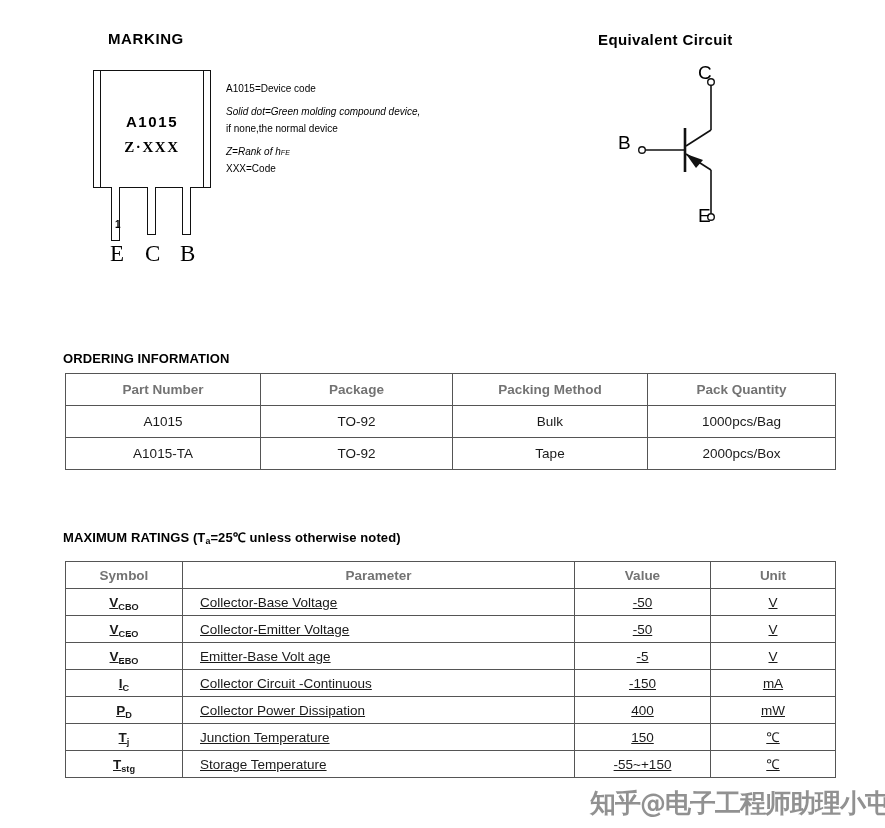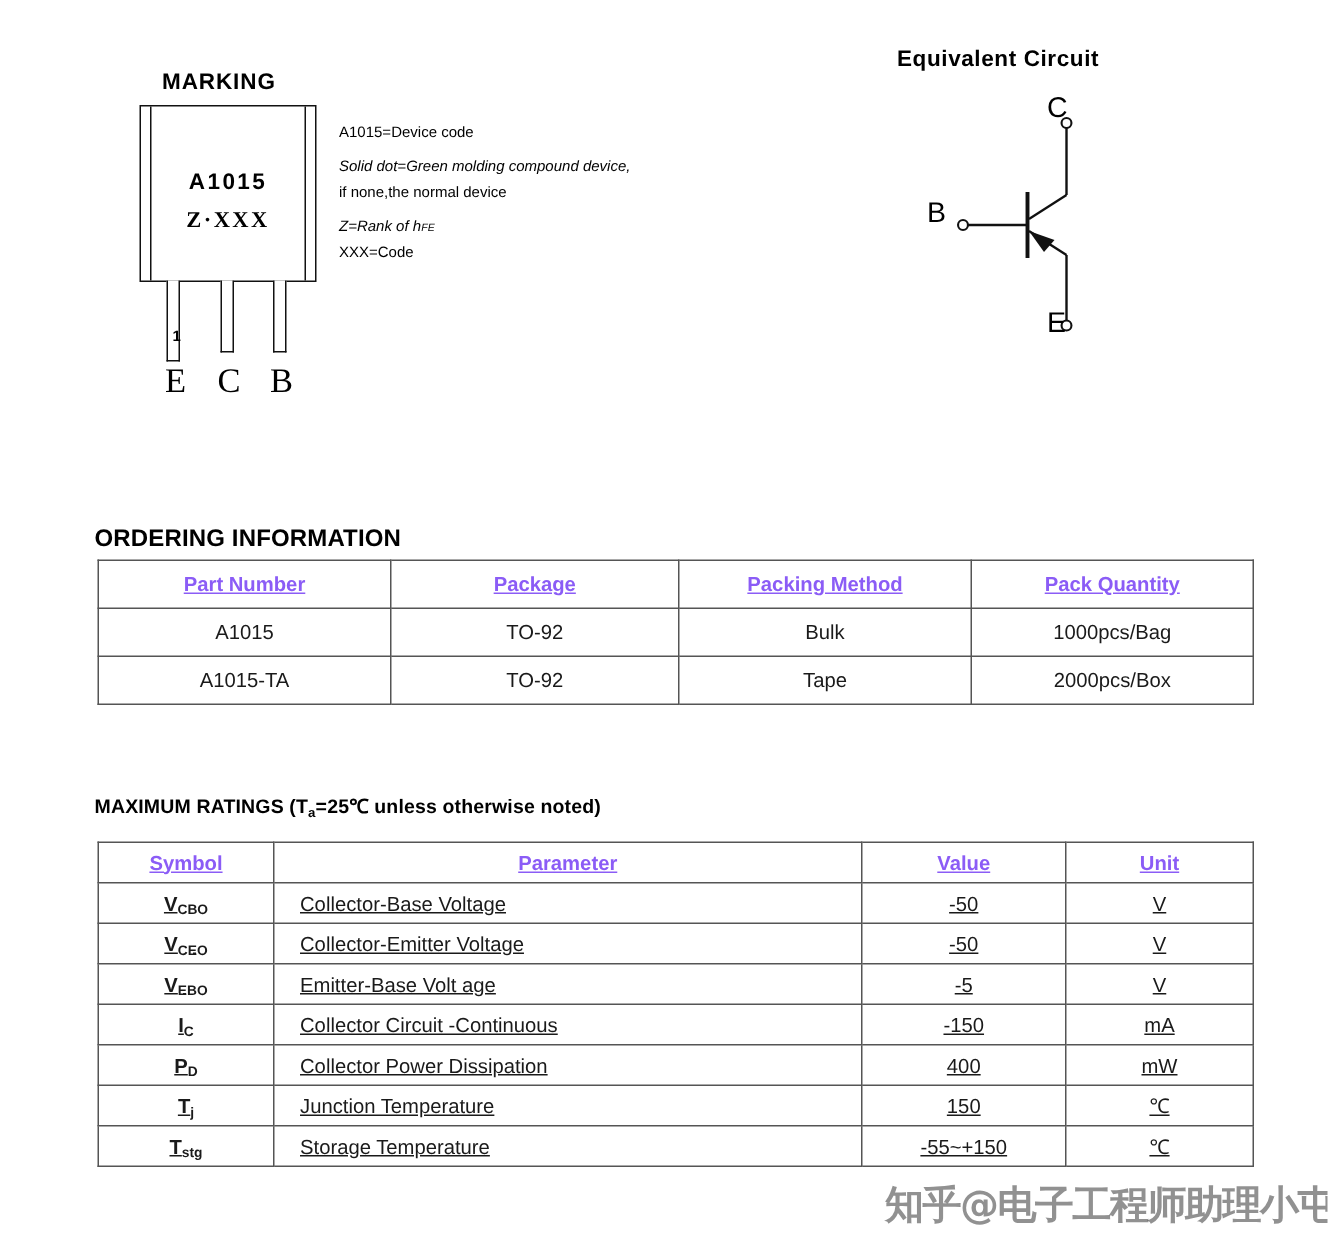--- a/index.html
+++ b/index.html
@@ -17,29 +17,28 @@
   }
 
   
   .abs { position: absolute; }
   sub { font-size: 0.68em; line-height: 0; vertical-align: -0.28em; }
   .sm-caps { font-size: 0.70em; letter-spacing: 0.2px; }
 
   
   .sec-title {
     font-weight: bold;
-    font-size: 16px;
+    font-size: 13px;
     letter-spacing: 0.1px;
   }
   .mark-title {
     left: 108px; top: 30px;
     font-weight: bold;
     font-size: 15px;
     letter-spacing: 0.6px;
-    margin-top: 16px;
   }
   .eq-title {
     left: 598px; top: 31px;
     font-weight: bold;
     font-size: 15px;
     letter-spacing: 0.4px;
   }
 
   
   .pkg-wrap { left: 93px; top: 70px; width: 130px; height: 205px; }
@@ -130,22 +129,21 @@
   table.dt th, table.dt td {
     border: 1.1px solid #555;
     font-size: 13.5px;
     font-weight: normal;
     text-align: center;
     padding: 0;
     color: #1a1a1a;
   }
   table.dt th {
     font-weight: bold;
-    color: #8b5cf6;
-    text-decoration: underline;
+    color: #737373;
   }
   .ord-table { left: 65px; top: 373px; width: 770px; }
   .ord-table th { height: 31px; font-size: 14px; }
   .ord-table td { height: 31px; }
 
   
   .max-title { left: 63px; top: 528px; font-size: 13px; }
   .max-table { left: 65px; top: 561px; width: 770px; }
   .max-table th { height: 26px; font-size: 13.5px; }
   .max-table td { height: 26px; text-decoration: underline; }

